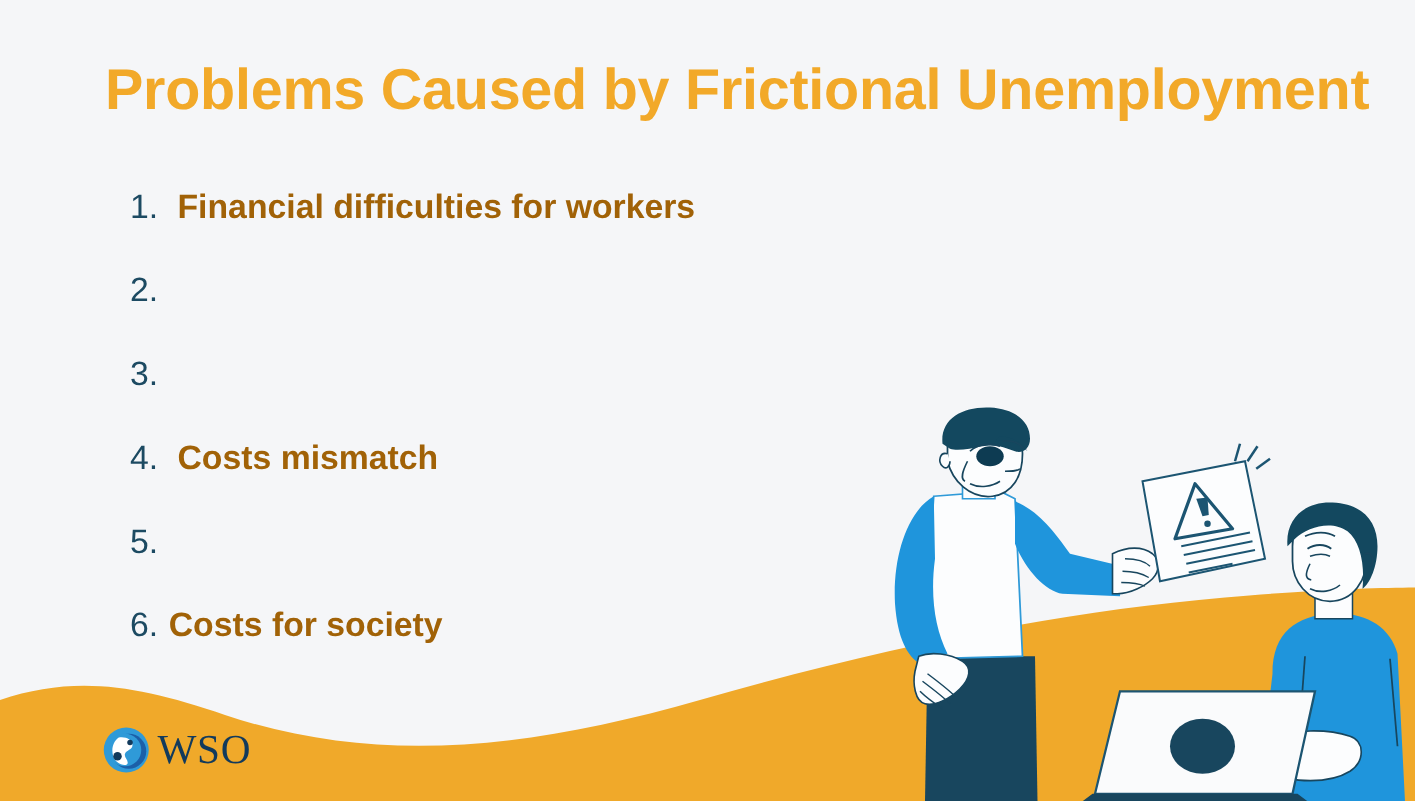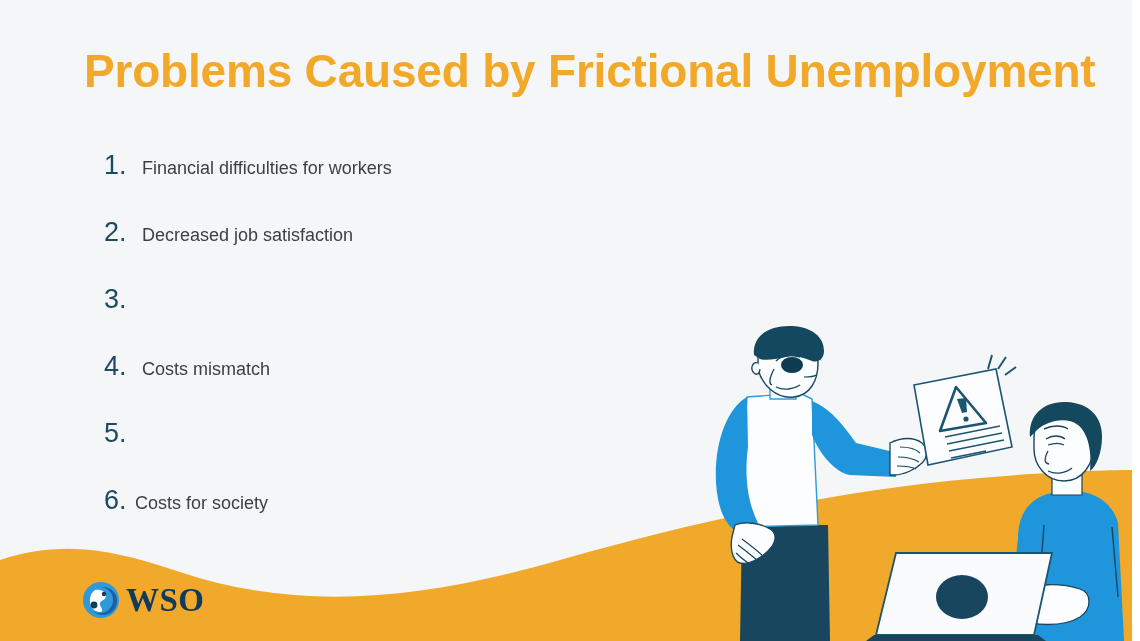--- a/index.html
+++ b/index.html
@@ -60,22 +60,23 @@
     min-width: 38px;
     text-align: left;
     color: #1c4a62;
     font-size: 27px;
     flex: 0 0 auto;
   }
   .item-number.tight {
     min-width: 31px;
   }
   .item-label {
-    color: #404040;
-    font-size: 18px;
+    color: #a16207;
+    font-size: 27px;
+    font-weight: bold;
   }
 
   
   #illustration {
     position: absolute;
     left: 700px;
     top: 325px;
     width: 440px;
     height: 316px;
   }
@@ -90,21 +91,21 @@
     height: 44px;
   }
   #wso-globe-icon {
     width: 38px;
     height: 38px;
     flex: 0 0 auto;
   }
   #wso-wordmark {
     margin-left: 6px;
     font-family: "Liberation Serif", serif;
-    font-weight: bold;
+    font-weight: normal;
     font-size: 33px;
     letter-spacing: 0.5px;
     color: #123a5c;
     line-height: 1;
   }
 </style>
 </head>
 <body>
 
 <div id="slide">
@@ -119,21 +120,20 @@
 
   <div id="problem-list">
 
     <div class="list-item">
       <span class="item-number">1.</span>
       <span class="item-label">Financial difficulties for workers</span>
     </div>
 
     <div class="list-item">
       <span class="item-number">2.</span>
-      <span class="item-label">Decreased job satisfaction</span>
     </div>
 
     <div class="list-item">
       <span class="item-number">3.</span>
     </div>
 
     <div class="list-item">
       <span class="item-number">4.</span>
       <span class="item-label">Costs mismatch</span>
     </div>

